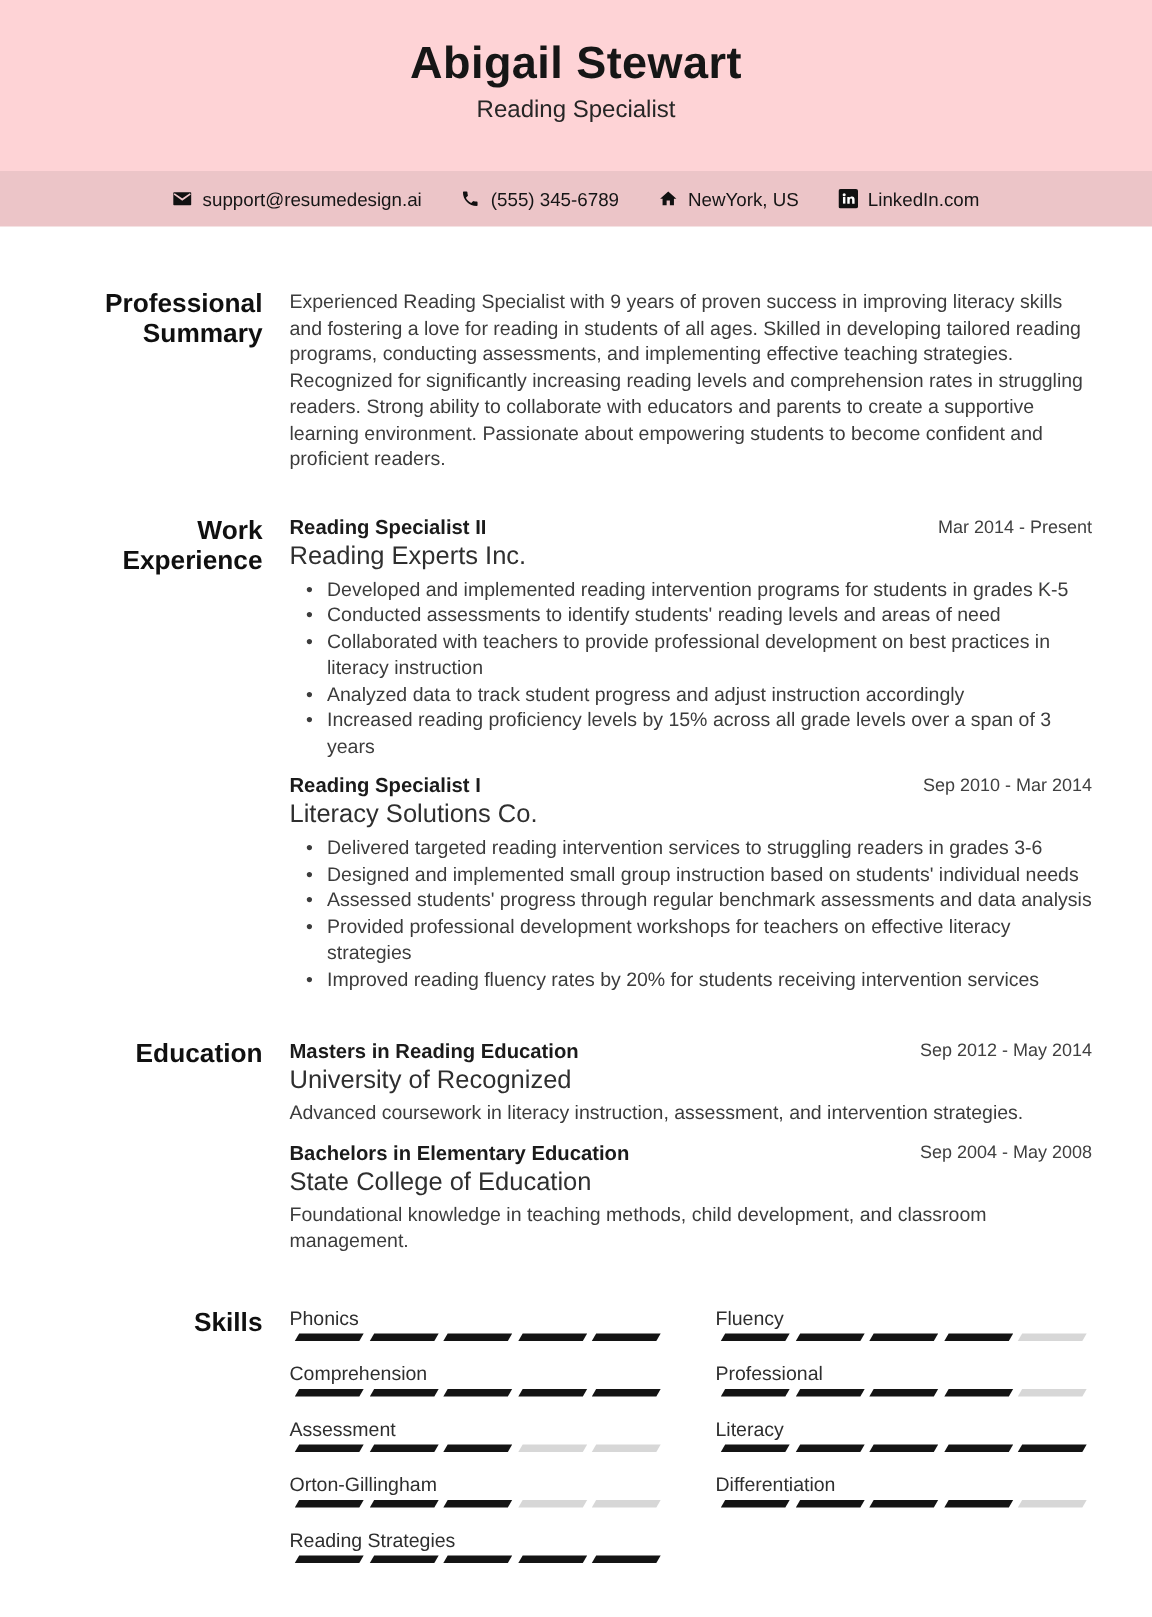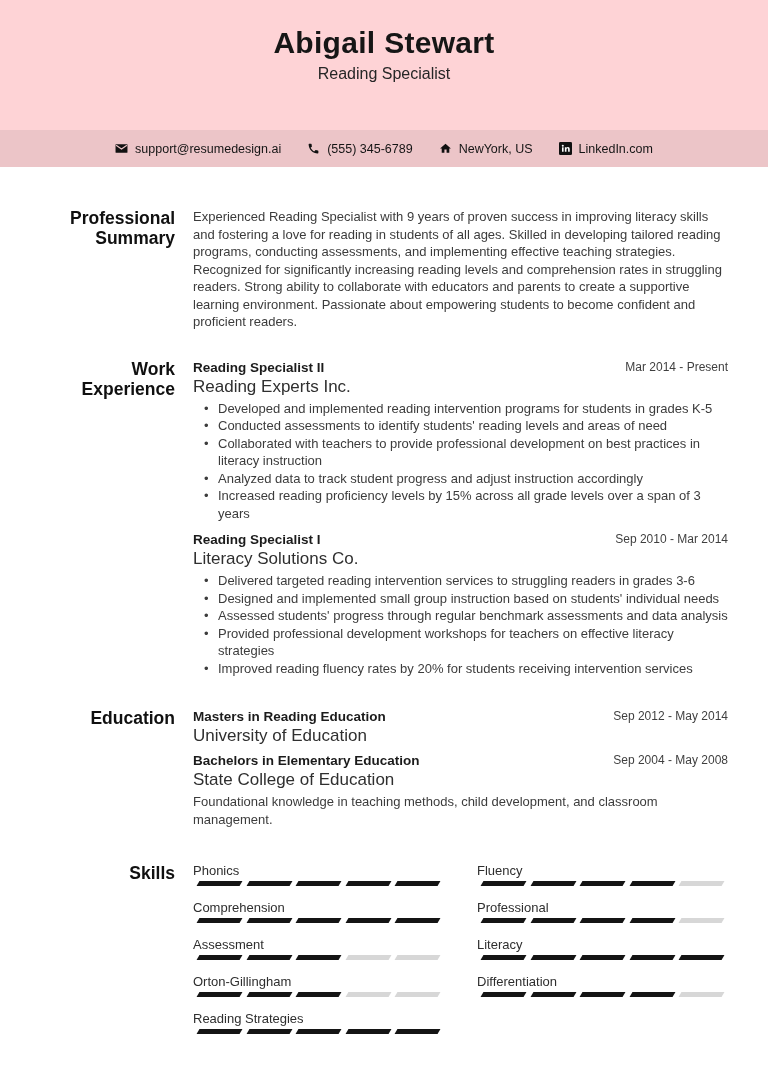--- a/index.html
+++ b/index.html
@@ -9,21 +9,21 @@
     background: #ffffff;
     font-family: "Liberation Sans", sans-serif;
     color: #212121;
     overflow: hidden;
   }
   .page { width: 768px; height: 1078px; overflow: hidden; }
 
   
   .header {
     background: #fed3d6;
-    height: 130px;
+    height: 114px;
     padding-top: 25px;
     text-align: center;
   }
   .person-name {
     margin: 0;
     font-size: 30px;
     font-weight: 700;
     color: #161616;
     line-height: 36px;
     letter-spacing: 0.3px;
@@ -195,21 +195,22 @@
     </section>
 
     <section class="section education-section">
       <h2 class="heading">Education</h2>
       <div class="content" id="degrees">
   <div class="degree">
     <div class="entry-row">
       <span class="entry-title">Masters in Reading Education</span>
       <span class="entry-dates">Sep 2012 - May 2014</span>
     </div>
-    <div class="entry-org">University of Education</div>
+    <div class="entry-org">University of Recognized</div>
+    <p class="degree-desc">Advanced coursework in literacy instruction, assessment, and intervention strategies.</p>
   </div>
 
   <div class="degree">
     <div class="entry-row">
       <span class="entry-title">Bachelors in Elementary Education</span>
       <span class="entry-dates">Sep 2004 - May 2008</span>
     </div>
     <div class="entry-org">State College of Education</div>
     <p class="degree-desc">Foundational knowledge in teaching methods, child development, and classroom management.</p>
   </div>

